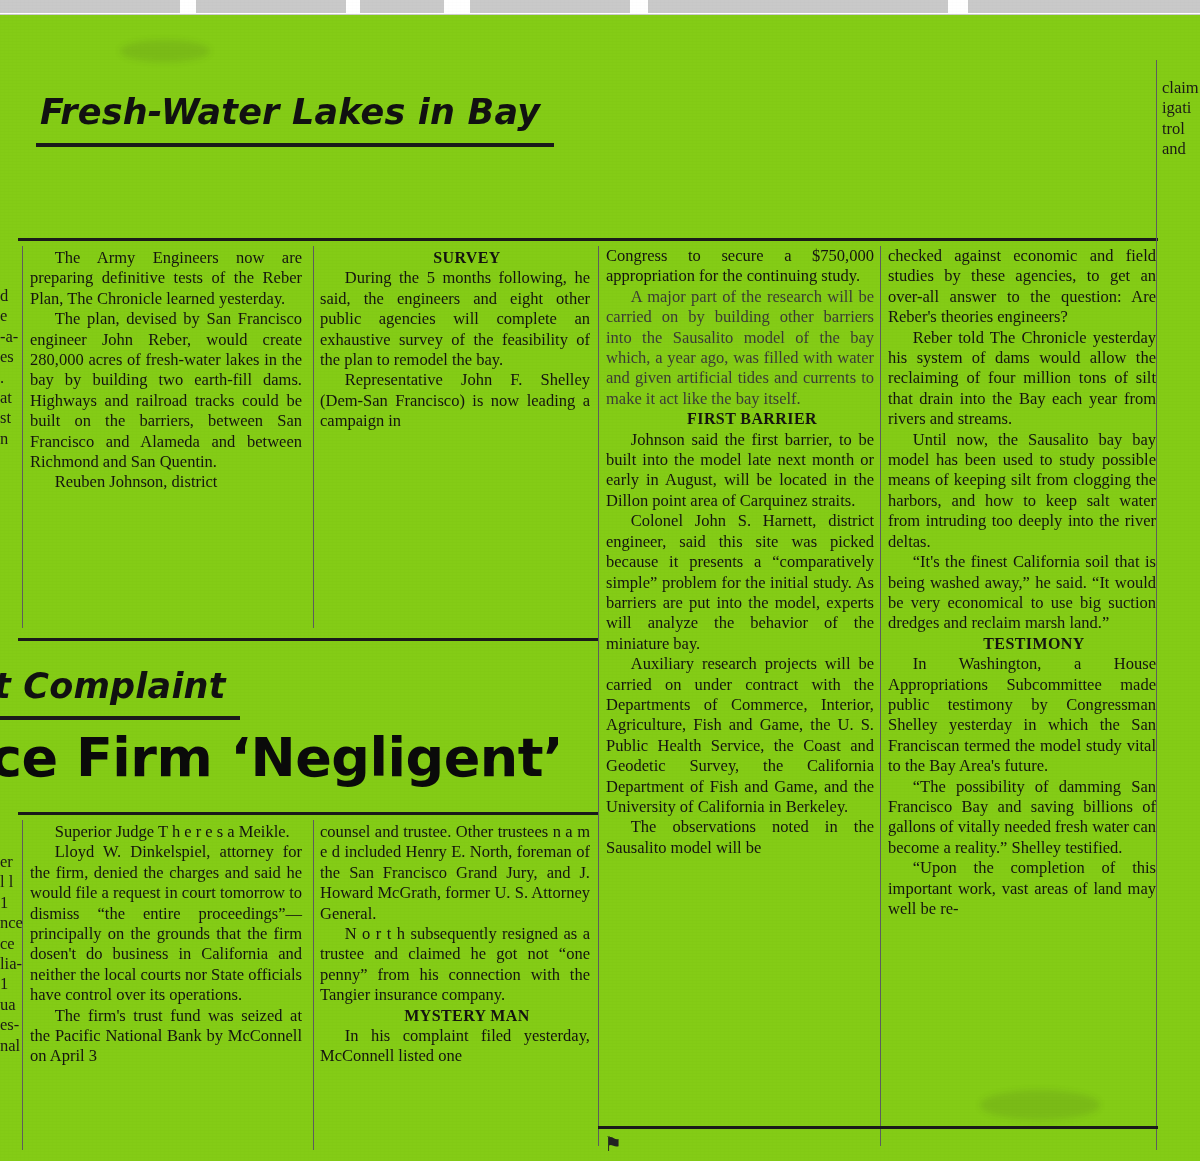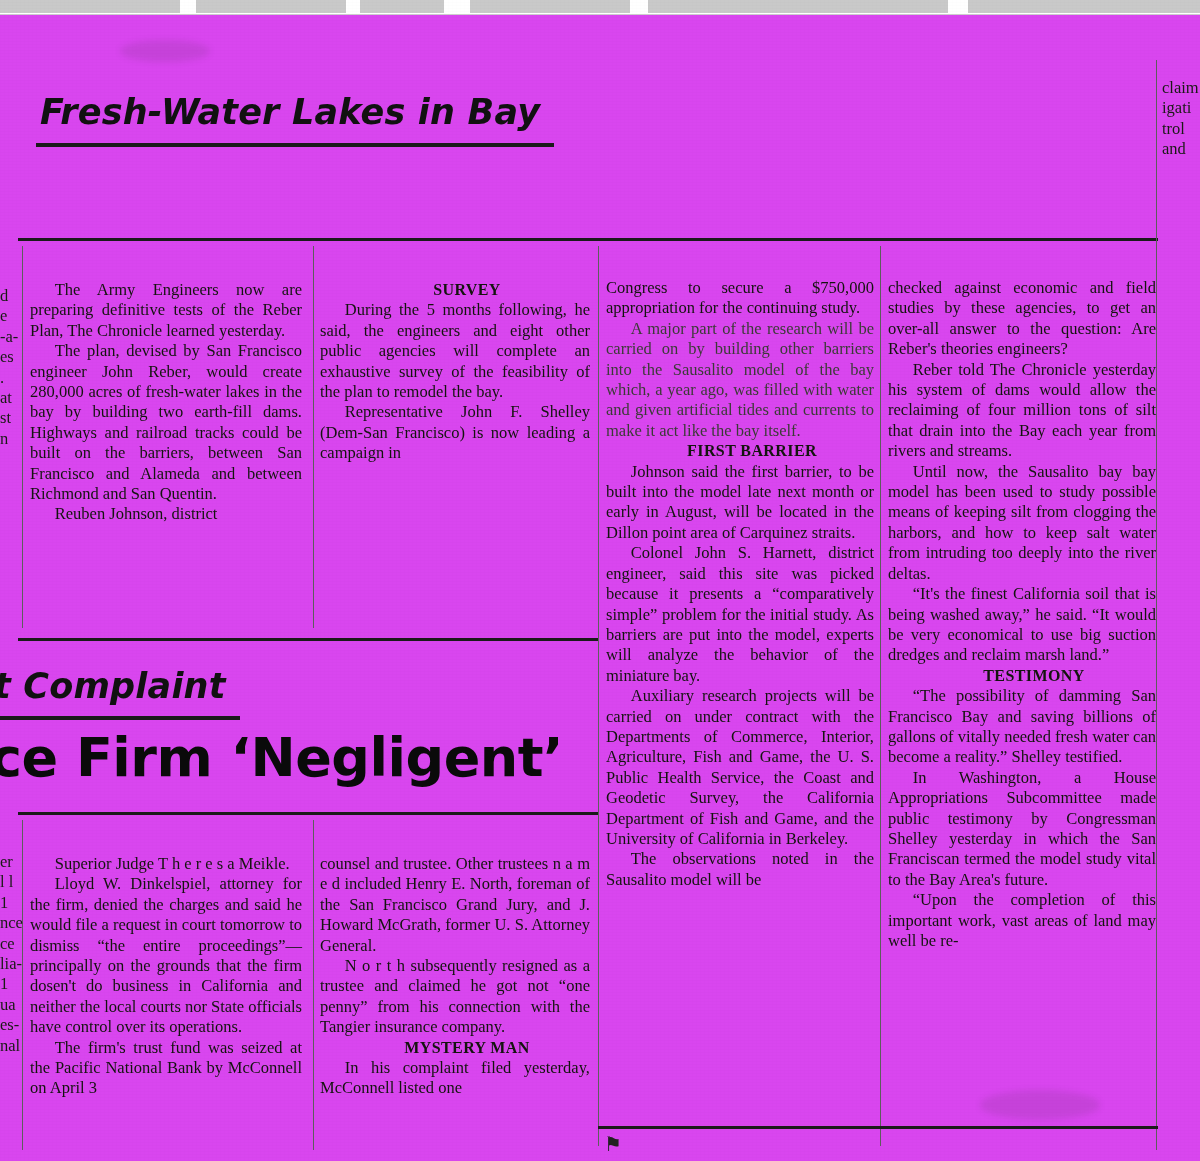--- a/index.html
+++ b/index.html
@@ -13,21 +13,21 @@
     position: relative;
     font-family: "Liberation Serif", serif;
     color: #111;
     overflow: hidden;
   }
 
   
   .page {
     position: absolute;
     inset: 0;
-    background: #d946ef;
+    background: #84cc16;
     filter: none;
   }
   .grain {
     position: absolute;
     inset: 0;
     pointer-events: none;
     opacity: .16;
     background:
       repeating-linear-gradient(0deg, rgba(0,0,0,.05) 0px, rgba(0,0,0,.05) 1px, rgba(0,0,0,0) 1px, rgba(0,0,0,0) 3px),
       repeating-linear-gradient(90deg, rgba(0,0,0,.04) 0px, rgba(0,0,0,.04) 1px, rgba(0,0,0,0) 1px, rgba(0,0,0,0) 4px);
@@ -75,21 +75,20 @@
   
   .col {
     position: absolute;
     font-family: "Liberation Serif", serif;
     font-size: 16.5px;
     line-height: 20.4px;
     text-align: justify;
     color: #14140f;
     -webkit-hyphens: auto;
     hyphens: auto;
-    margin-top: 32px;
   }
   .col p {
     margin: 0;
     text-indent: 1.5em;
   }
   .col p.noindent { text-indent: 0; }
   .subhead {
     text-align: center;
     font-family: "Liberation Serif", serif;
     font-weight: 700;
@@ -183,22 +182,22 @@
     <p>Auxiliary research projects will be carried on under contract with the Departments of Commerce, Interior, Agriculture, Fish and Game, the U. S. Public Health Service, the Coast and Geodetic Survey, the California Department of Fish and Game, and the University of California in Berkeley.</p>
     <p>The observations noted in the Sausalito model will be</p>
   </div>
 
   <div class="col" style="left:888px;top:246px;width:268px;">
     <p class="noindent">checked against economic and field studies by these agencies, to get an over-all answer to the question: Are Reber's theories engineers?</p>
     <p>Reber told The Chronicle yesterday his system of dams would allow the reclaiming of four million tons of silt that drain into the Bay each year from rivers and streams.</p>
     <p>Until now, the Sausalito bay bay model has been used to study possible means of keeping silt from clogging the harbors, and how to keep salt water from intruding too deeply into the river deltas.</p>
     <p>“It's the finest California soil that is being washed away,” he said. “It would be very economical to use big suction dredges and reclaim marsh land.”</p>
     <p class="subhead">TESTIMONY</p>
+    <p>In Washington, a House Appropriations Subcommittee made public testimony by Congressman Shelley yesterday in which the San Franciscan termed the model study vital to the Bay Area's future.</p>
     <p>“The possibility of damming San Francisco Bay and saving billions of gallons of vitally needed fresh water can become a reality.” Shelley testified.</p>
-    <p>In Washington, a House Appropriations Subcommittee made public testimony by Congressman Shelley yesterday in which the San Franciscan termed the model study vital to the Bay Area's future.</p>
     <p>“Upon the completion of this important work, vast areas of land may well be re-</p>
   </div>
 
   <div class="rule" style="left:18px;top:638px;width:580px;height:3px;"></div>
 
   <div class="kicker" style="left:-6px;top:666px;font-size:35px;">t Complaint</div>
   <div class="rule" style="left:-10px;top:716px;width:250px;height:4px;"></div>
 
   <div class="headline" style="left:-10px;top:726px;font-size:54px;width:620px;">ce Firm ‘Negligent’</div>
 

